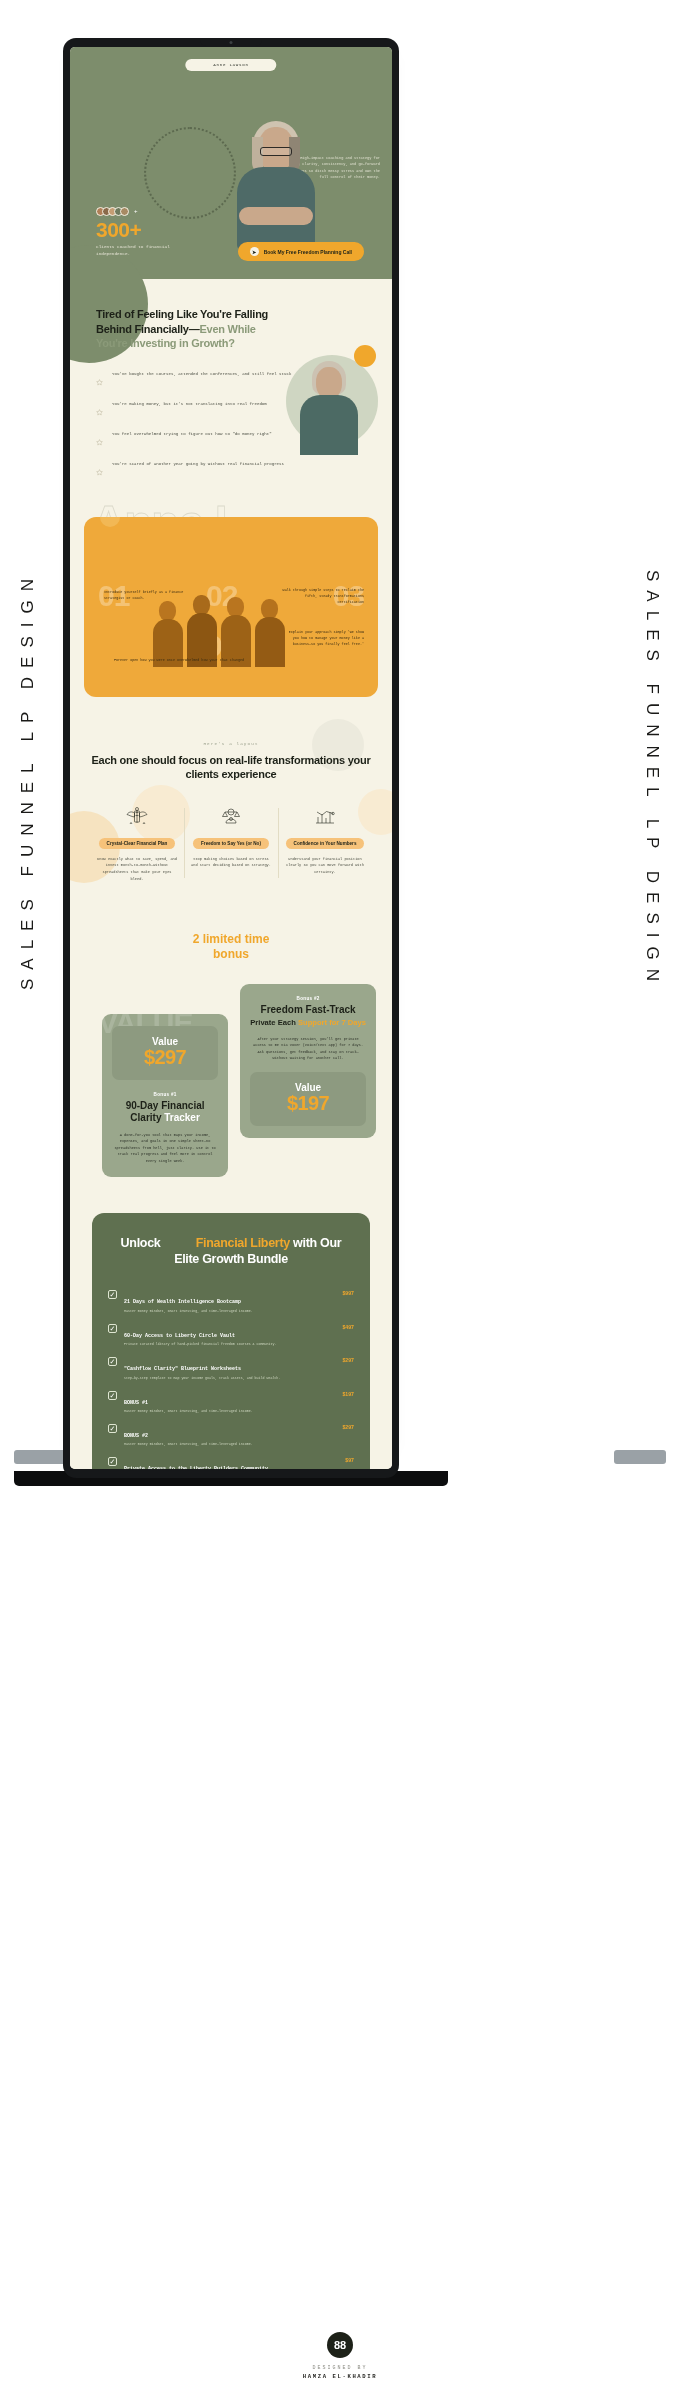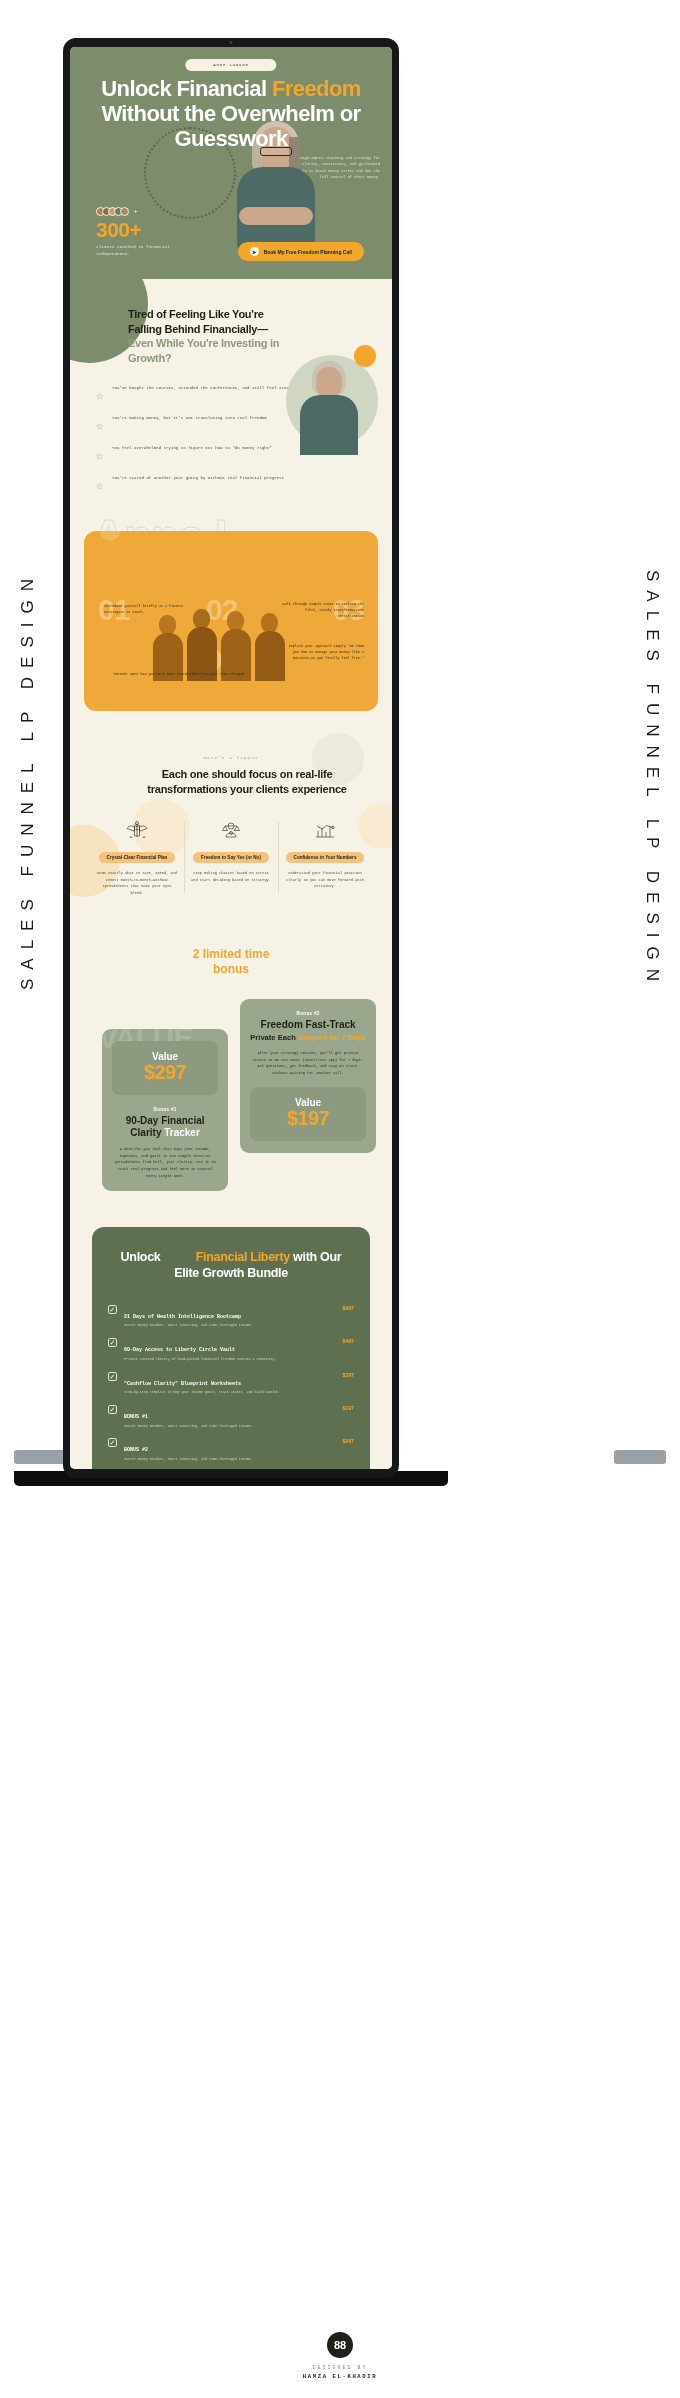--- a/index.html
+++ b/index.html
@@ -197,21 +197,21 @@
     font-size: 5px; color: #1c2118;
   }
   .hero-btn-wrap {
     position: absolute; right: 28px; bottom: 18px; z-index: 9;
   }
 
   
   .sec { position: relative; background: #f6f3e6; }
   .h2 {
     font-size: 11px; font-weight: 800; color: #1d2118;
-    line-height: 1.32; letter-spacing: -0.25px; margin-left: 32px;
+    line-height: 1.32; letter-spacing: -0.25px;
   }
   .h2 .muted { color: #8b9a79; }
   .mono-sm {
     font-family: "Liberation Mono", monospace;
     font-size: 4.1px; line-height: 1.85; color: #4a4d42;
   }
 
   
   .pain { padding: 28px 26px 22px 26px; }
   .pain-list { margin-top: 20px; }
@@ -412,24 +412,20 @@
 
 <div class="laptop">
   <div class="notch">
       <i></i>
     </div>
   <div class="screen">
 
     <section class="hero">
       <div class="hero-pill">Anne Lawson</div>
       <div class="dot-circle"></div>
-      <h1>
-        <span>Unlock Financial </span><span class="accent">Freedom</span><br>
-        <span>Without the Overwhelm or Guesswork</span>
-      </h1>
 
       <div class="hero-person">
         <div class="hair"></div>
           <div class="head"></div>
           <div class="hair2"></div>
         <div class="glasses"></div>
         <div class="body"></div>
           <div class="arms"></div>
       </div>
 

